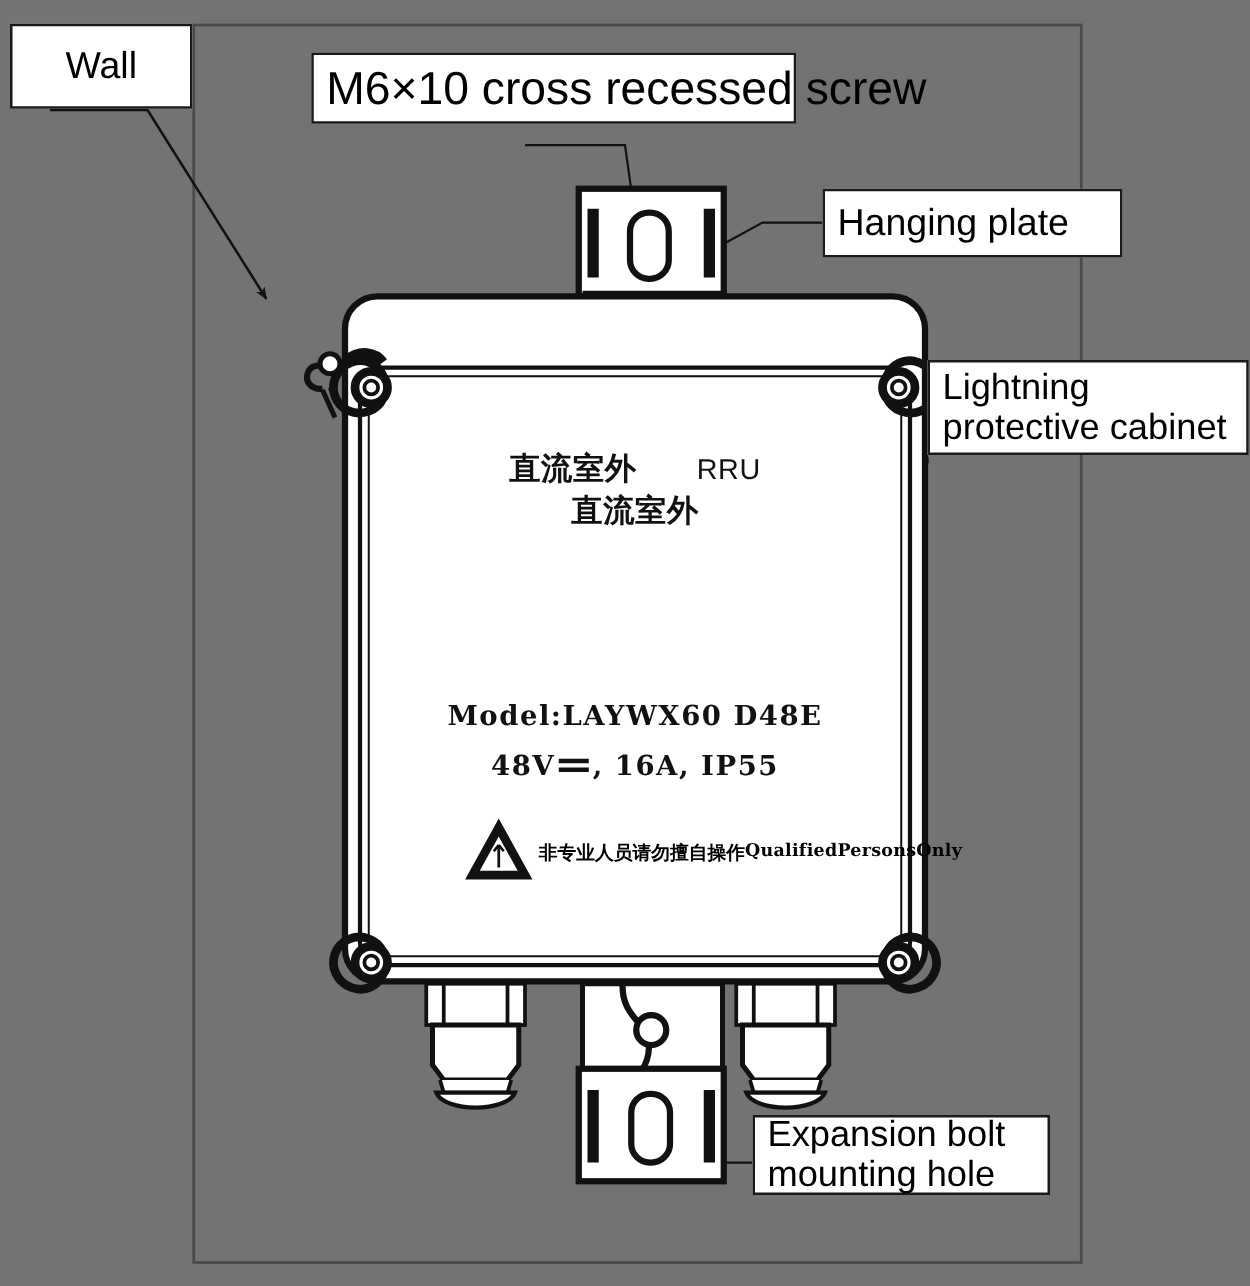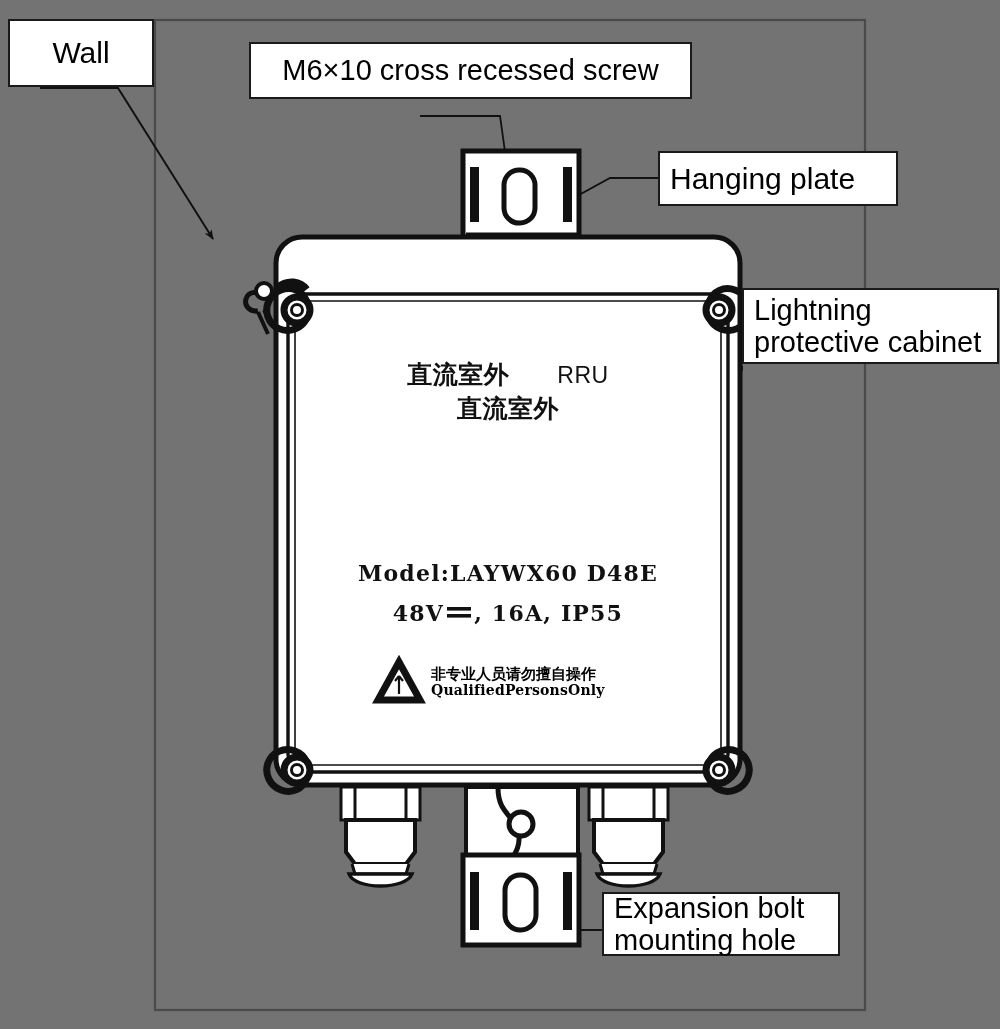--- a/index.html
+++ b/index.html
@@ -37,21 +37,21 @@
     padding: 2px 10px;
     font-family: "Liberation Sans", sans-serif;
     color: #000000;
     line-height: 1.12;
     z-index: 5;
   }
   .callout-box .ln {
     white-space: nowrap;
   }
   #co-wall      { left: 8px;   top: 19px;  width: 146px; height: 68px;  font-size: 30px; align-items: center; }
-  #co-screw     { left: 249px; top: 42px;  width: 443px; height: 57px;  font-size: 29px; text-align: center; }
+  #co-screw     { left: 249px; top: 42px;  width: 388px; height: 57px;  font-size: 37px; text-align: center; }
   #co-hanging   { left: 658px; top: 151px; width: 240px; height: 55px;  font-size: 30px; }
   #co-lightning { left: 742px; top: 288px; width: 257px; height: 76px;  font-size: 29px; }
   #co-expansion { left: 602px; top: 892px; width: 238px; height: 64px;  font-size: 29px; }
 
   .panel-text {
     position: absolute;
     text-align: center;
     color: #111111;
     z-index: 4;
     white-space: nowrap;
@@ -76,21 +76,21 @@
   }
   .warn-wrap {
     position: absolute;
     display: flex;
     align-items: center;
     gap: 7px;
     z-index: 4;
   }
   .warn-text {
     display: flex;
-    flex-direction: column;
+    flex-direction: row;
     line-height: 1.08;
   }
   .warn-cn {
     font-family: "DejaVu Sans", sans-serif;
     font-weight: 700;
     font-size: 15px;
   }
   .warn-en {
     font-family: "DejaVu Serif", serif;
     font-weight: 700;

